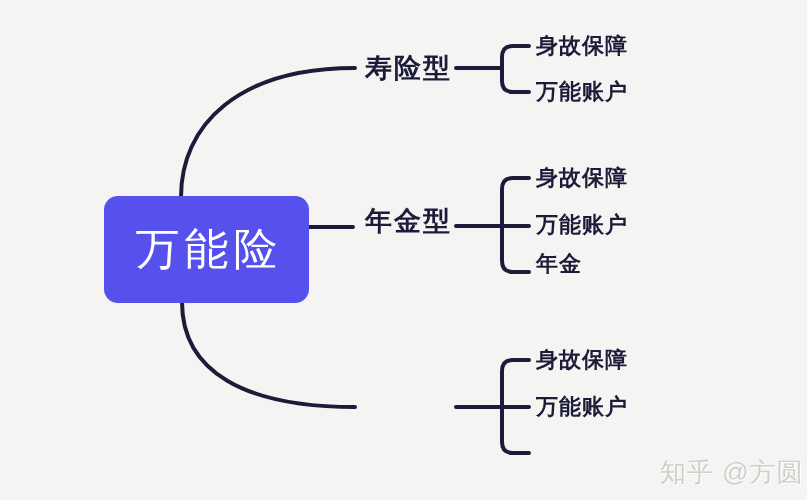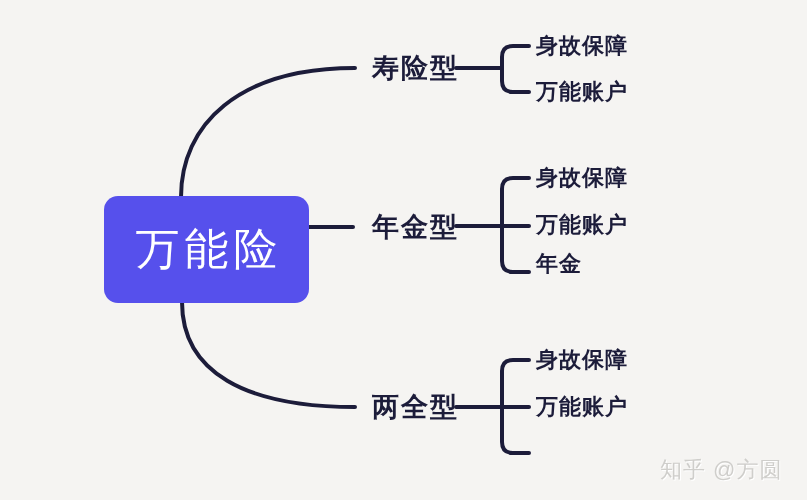--- a/index.html
+++ b/index.html
@@ -49,37 +49,36 @@
   }
   .branch-label {
     position: absolute;
     left: 365px;
     transform: translateY(-50%);
     font-size: 27px;
     font-weight: 700;
     color: var(--text, #1c1c3a);
     letter-spacing: 2px;
     white-space: nowrap;
-    margin-left: 7px;
   }
   .child-label {
     position: absolute;
     left: 536px;
     transform: translateY(-50%);
     font-size: 22px;
     font-weight: 600;
     color: var(--text, #1c1c3a);
     letter-spacing: 1px;
     white-space: nowrap;
   }
   .watermark {
     position: absolute;
     left: 660px;
     top: 455px;
-    font-size: 22px;
+    font-size: 26px;
     color: var(--watermark, #cfcecb);
     text-shadow: 1px 1px 0 #ffffff;
     letter-spacing: 1px;
     white-space: nowrap;
   }
 </style>
 </head>
 <body>
 
 <div class="canvas">
@@ -97,22 +96,21 @@
 
     <path d="M 456 407 L 529 407"></path>
     <path d="M 529 360 L 513 360 Q 502 360 502 371 L 502 442 Q 502 453 513 453 L 529 453"></path>
   </svg>
 
   <div class="root-node">
     <span>万能险</span>
   </div>
 
   <div class="branch-label" style="top:68px">寿险型</div>
-  <div class="branch-label" style="top:227px">年金型</div>
-  <div class="branch-label" style="top:407px">两全型</div>
+  <div class="branch-label" style="top:221px">年金型</div>
 
   <div class="child-label" style="top:46px">身故保障</div>
   <div class="child-label" style="top:92px">万能账户</div>
 
   <div class="child-label" style="top:178px">身故保障</div>
   <div class="child-label" style="top:225px">万能账户</div>
   <div class="child-label" style="top:264px">年金</div>
 
   <div class="child-label" style="top:360px">身故保障</div>
   <div class="child-label" style="top:407px">万能账户</div>

